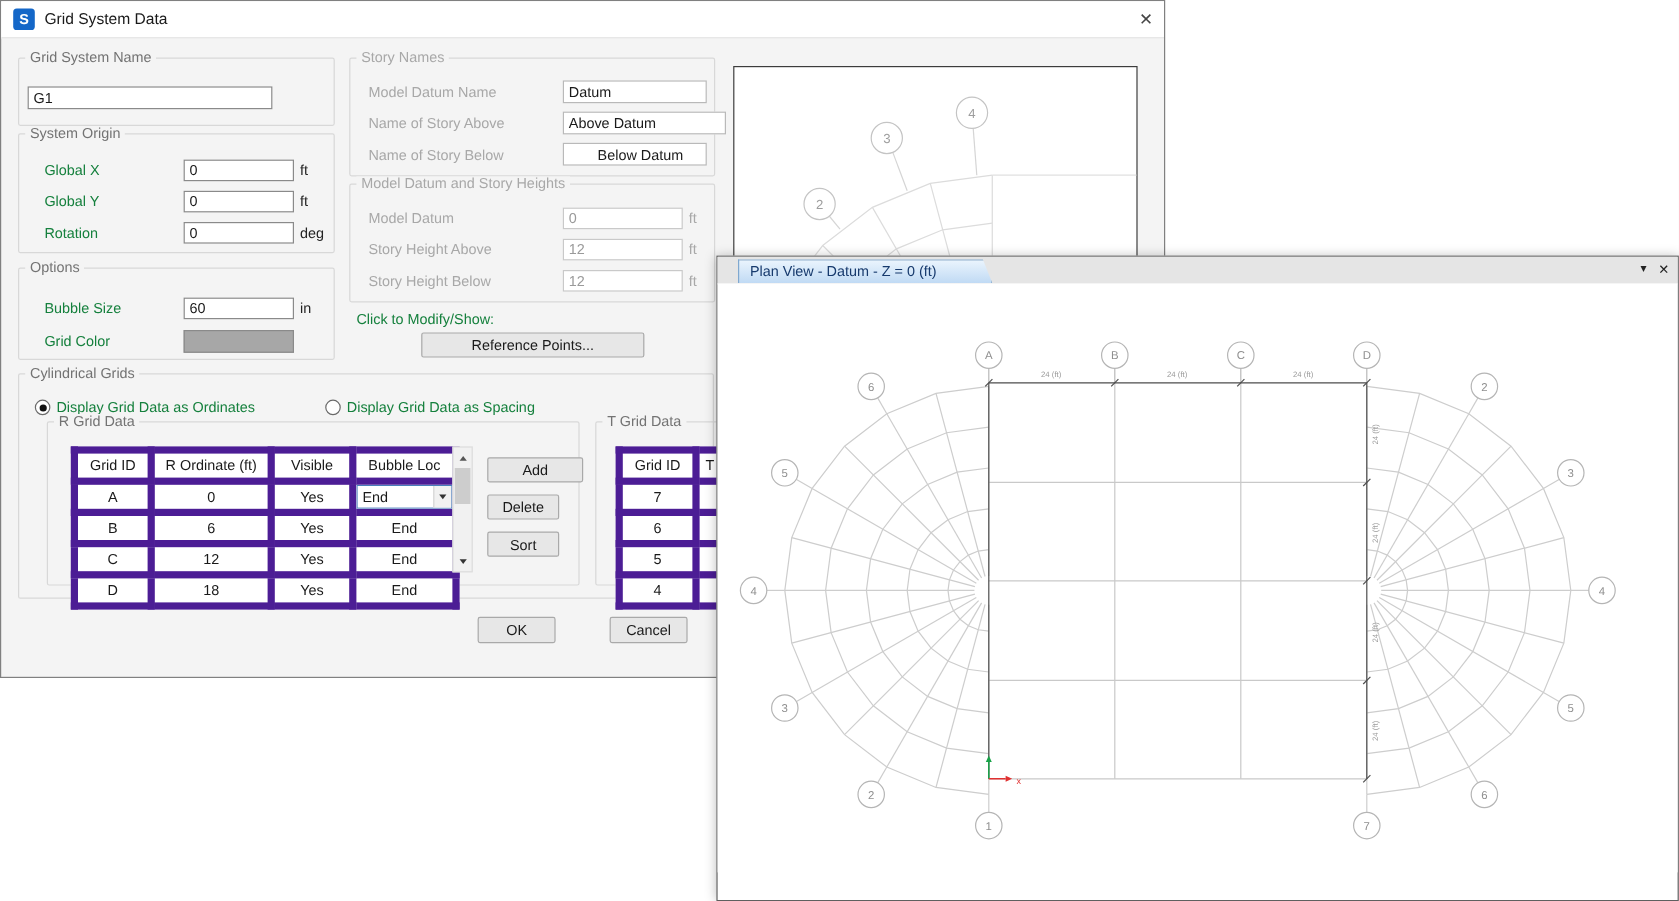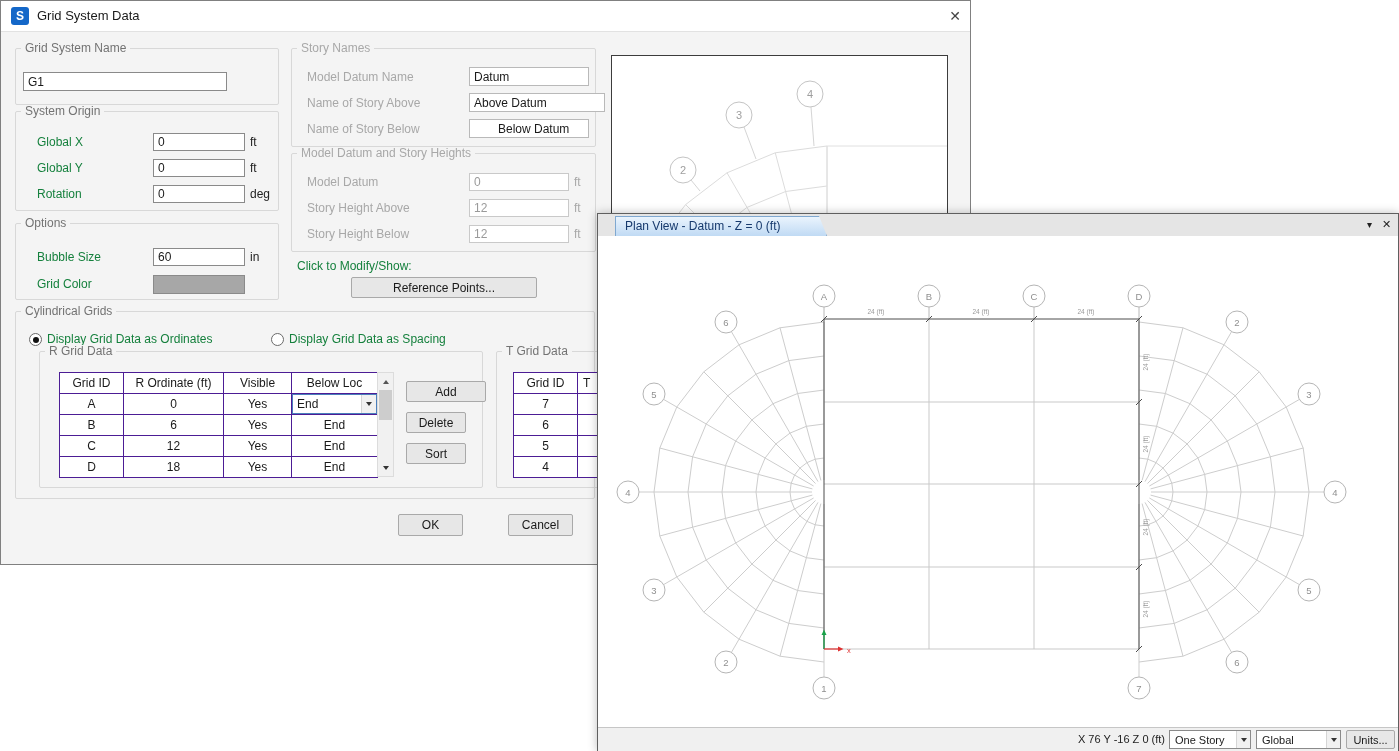--- a/index.html
+++ b/index.html
@@ -29,21 +29,21 @@
   .inp{position:absolute;background:#fff;border:1px solid #8a8a8a;font-size:12px;color:#1a1a1a;
     padding:0 4px;display:flex;align-items:center;box-sizing:border-box;white-space:nowrap;overflow:hidden;}
   .inp.dis{border-color:#c9c9c9;color:#9a9a9a;}
   .unit{position:absolute;font-size:12px;color:#222;}
   .unit.dis{color:#a8a8a8;}
   .btn{position:absolute;background:#e7e7e7;border:1px solid #a9a9a9;border-radius:2px;font-size:12px;color:#1a1a1a;
     display:flex;align-items:center;justify-content:center;box-sizing:border-box;}
   .radio{position:absolute;width:13px;height:13px;border:1px solid #6a6a6a;border-radius:50%;background:#fff;box-sizing:border-box;}
   .radio.sel::after{content:"";position:absolute;left:2.5px;top:2.5px;width:6px;height:6px;border-radius:50%;background:#111;}
   .tbl{position:absolute;border-collapse:collapse;table-layout:fixed;background:#fff;font-size:12px;color:#1a1a1a;}
-  .tbl th,.tbl td{border:1px solid #4c1d95;height:20px;text-align:center;font-weight:normal;padding:0;
+  .tbl th,.tbl td{border:6px solid #4c1d95;height:20px;text-align:center;font-weight:normal;padding:0;
     overflow:hidden;white-space:nowrap;}
   .cellcombo{position:relative;height:20px;border:1px solid #4a7ebb;background:#fff;box-sizing:border-box;
     display:flex;align-items:center;padding-left:4px;}
   .combo-arrow{position:absolute;right:0;top:0;width:15px;height:100%;background:#f1f1f1;border-left:1px solid #d5d5d5;
     display:flex;align-items:center;justify-content:center;box-sizing:border-box;}
   .tri-down{width:0;height:0;border-left:3.5px solid transparent;border-right:3.5px solid transparent;border-top:4.5px solid #333;}
   .tri-up{width:0;height:0;border-left:3.5px solid transparent;border-right:3.5px solid transparent;border-bottom:4.5px solid #555;}
   .sb{position:absolute;width:17px;background:#f1f1f1;border:1px solid #dcdcdc;box-sizing:border-box;}
   .sb-btn{position:absolute;left:0;width:15px;height:15px;display:flex;align-items:center;justify-content:center;}
   .sb-thumb{position:absolute;left:1px;width:13px;background:#cdcdcd;}
@@ -145,21 +145,21 @@
         <col style="width:64px">
         <col style="width:100px">
         <col style="width:68px">
         <col style="width:86px">
       </colgroup>
     <tbody>
         <tr>
       <th>Grid ID</th>
       <th>R Ordinate  (ft)</th>
       <th>Visible</th>
-      <th>Below Loc</th>
+      <th>Bubble Loc</th>
     </tr>
     <tr>
       <td>A</td>
       <td>0</td>
       <td>Yes</td>
       <td>
         <div class="cellcombo">
           <span>End</span>
           <span class="combo-arrow">
                 <span class="tri-down"></span>
@@ -455,29 +455,13 @@
       <g>
         <line x1="226" y1="413" x2="226" y2="399" stroke="#18a348" stroke-width="1.2"></line>
         <polygon points="223.5,399 228.5,399 226,393.5" fill="#18a348"></polygon>
         <line x1="226" y1="413" x2="240" y2="413" stroke="#e03131" stroke-width="1.2"></line>
         <polygon points="240,410.5 240,415.5 245.5,413" fill="#e03131"></polygon>
         <text x="249" y="417" font-size="7.5" fill="#e03131">x</text>
       </g>
     </svg>
   </div>
 
-  <div id="plan-status">
-    <div id="coords">X 76  Y -16  Z 0 (ft)</div>
-    <div class="scombo" style="left:571px;width:82px;">
-      <span>One Story</span>
-      <span class="combo-arrow">
-          <span class="tri-down"></span>
-        </span>
-    </div>
-    <div class="scombo" style="left:658px;width:85px;">
-      <span>Global</span>
-      <span class="combo-arrow">
-          <span class="tri-down"></span>
-        </span>
-    </div>
-    <div class="btn" id="units-btn">Units...</div>
-  </div>
 </div>
 
 </body></html>

